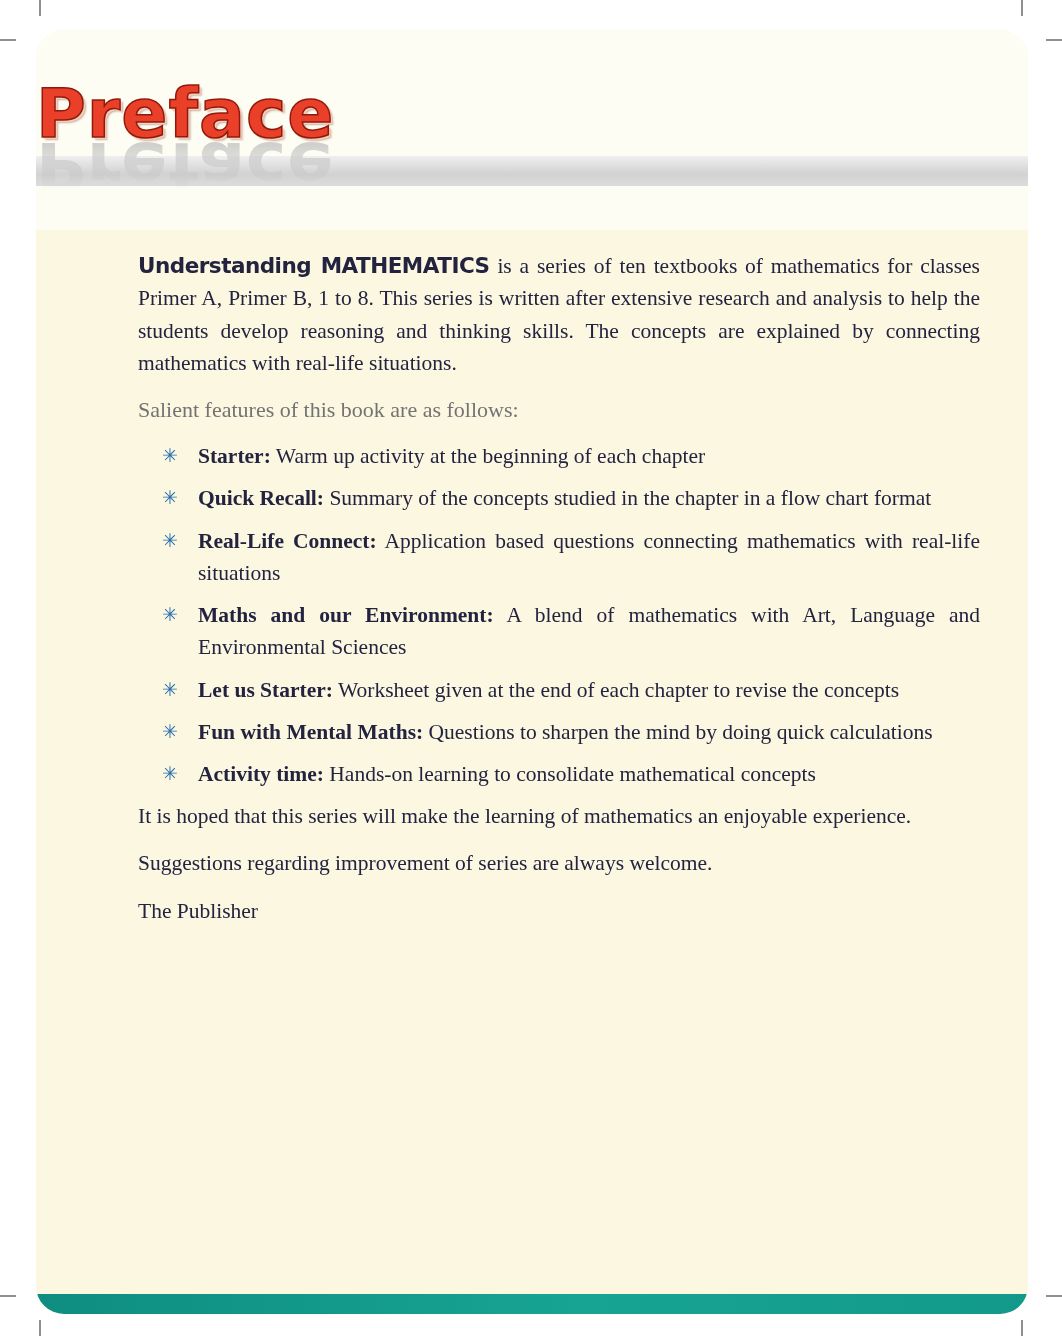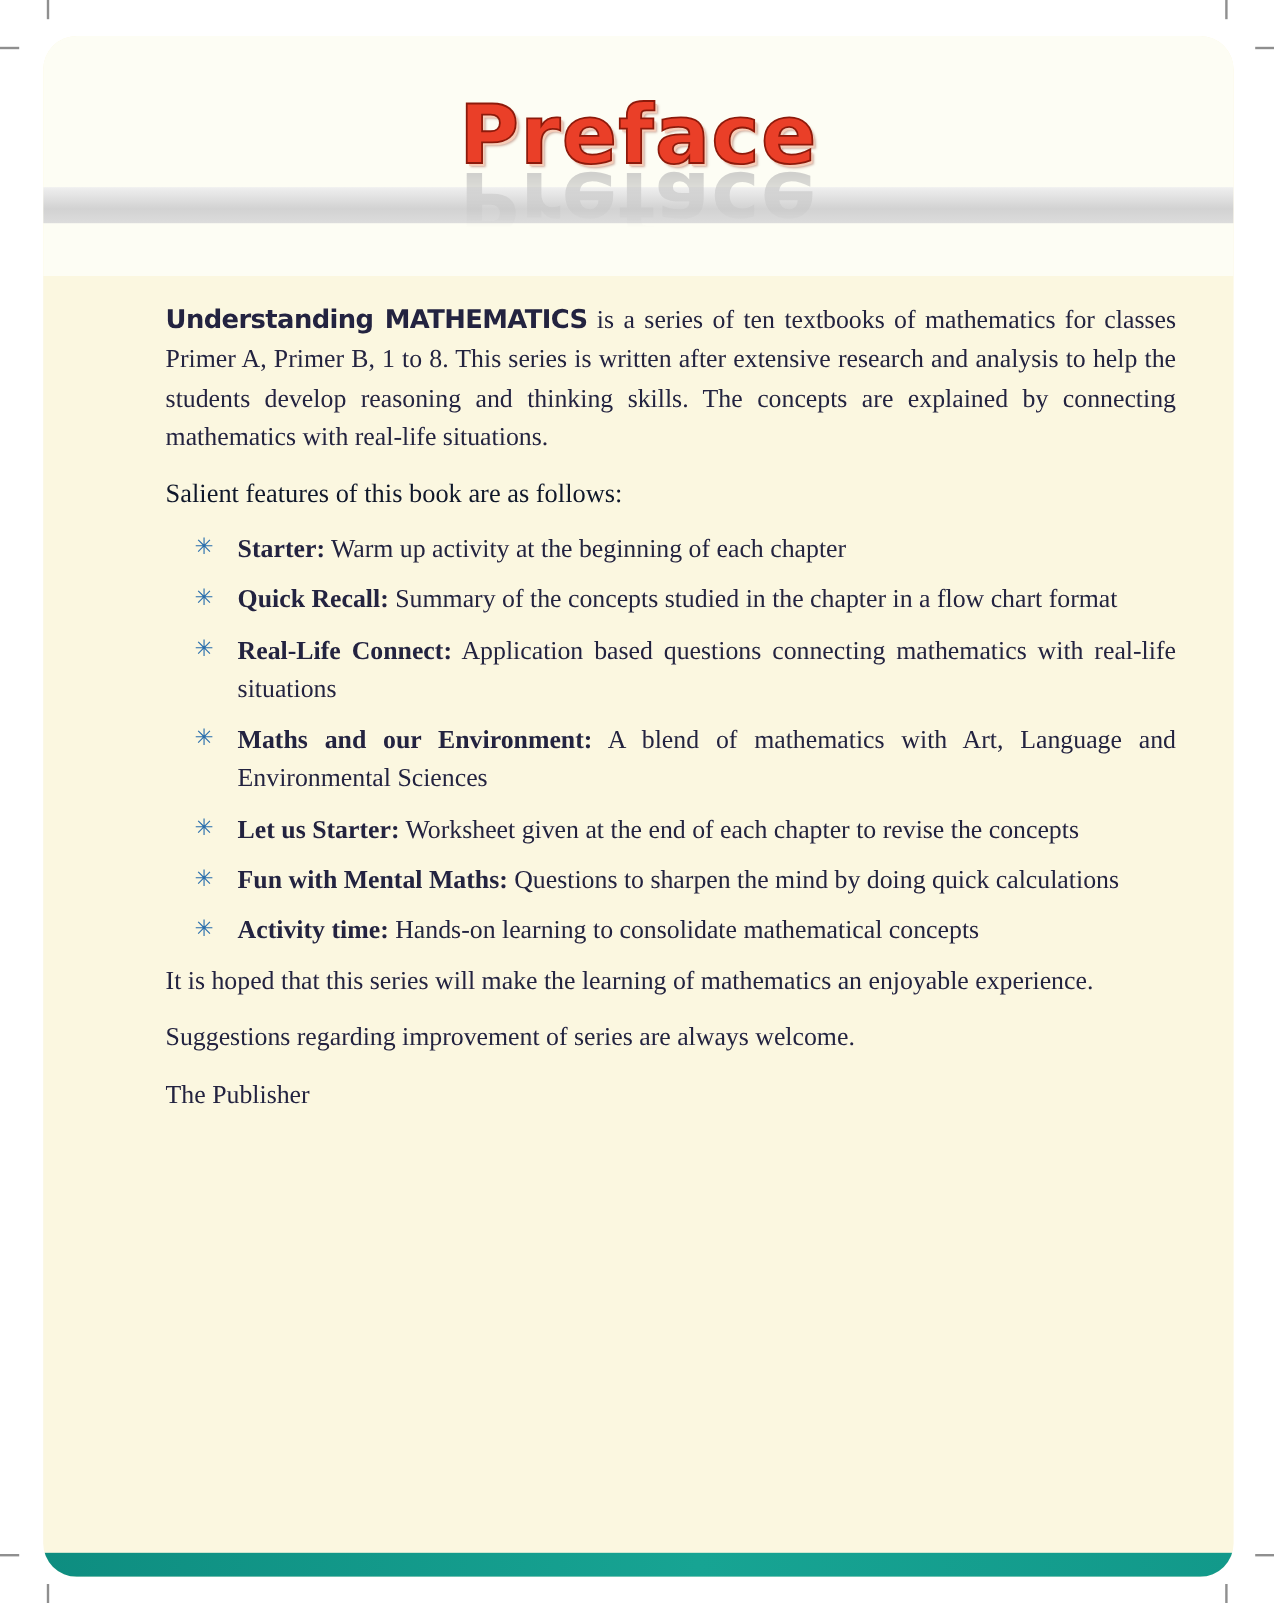--- a/index.html
+++ b/index.html
@@ -33,21 +33,21 @@
     background:#fdfdf4;
   }
   .band {
     position:absolute;
     top:126px; left:0; width:100%; height:30px;
     background:linear-gradient(180deg,#efefef 0%, #d2d2d2 60%, #dcdcdc 100%);
   }
   .title-stack {
     position:absolute;
     top:50px; left:0; width:100%;
-    text-align:center;
+    text-align:left;
   }
   .preface-title {
     font-family:"DejaVu Sans", sans-serif;
     font-weight:bold;
     font-size:68px;
     line-height:1;
     color:#ea3f28;
     -webkit-text-stroke:1.5px #8d1a0b;
     text-shadow:2px 2px 0 #f6cdb9, 3px 3px 2px rgba(120,30,10,.35);
     letter-spacing:1px;
@@ -77,21 +77,21 @@
     font-size:21.5px;
     line-height:1.5;
   }
   .content p { text-align:justify; margin-bottom:14px; }
   .lead-bold {
     font-family:"DejaVu Sans", sans-serif;
     font-weight:bold;
     letter-spacing:-0.5px;
   }
   .features-heading {
-    color:#0f172a;
+    color:#737373;
     font-size:22px;
     margin-bottom:12px;
   }
   ul.features {
     list-style:none;
     margin:0 0 10px 60px;
   }
   ul.features li {
     position:relative;
     text-align:justify;

